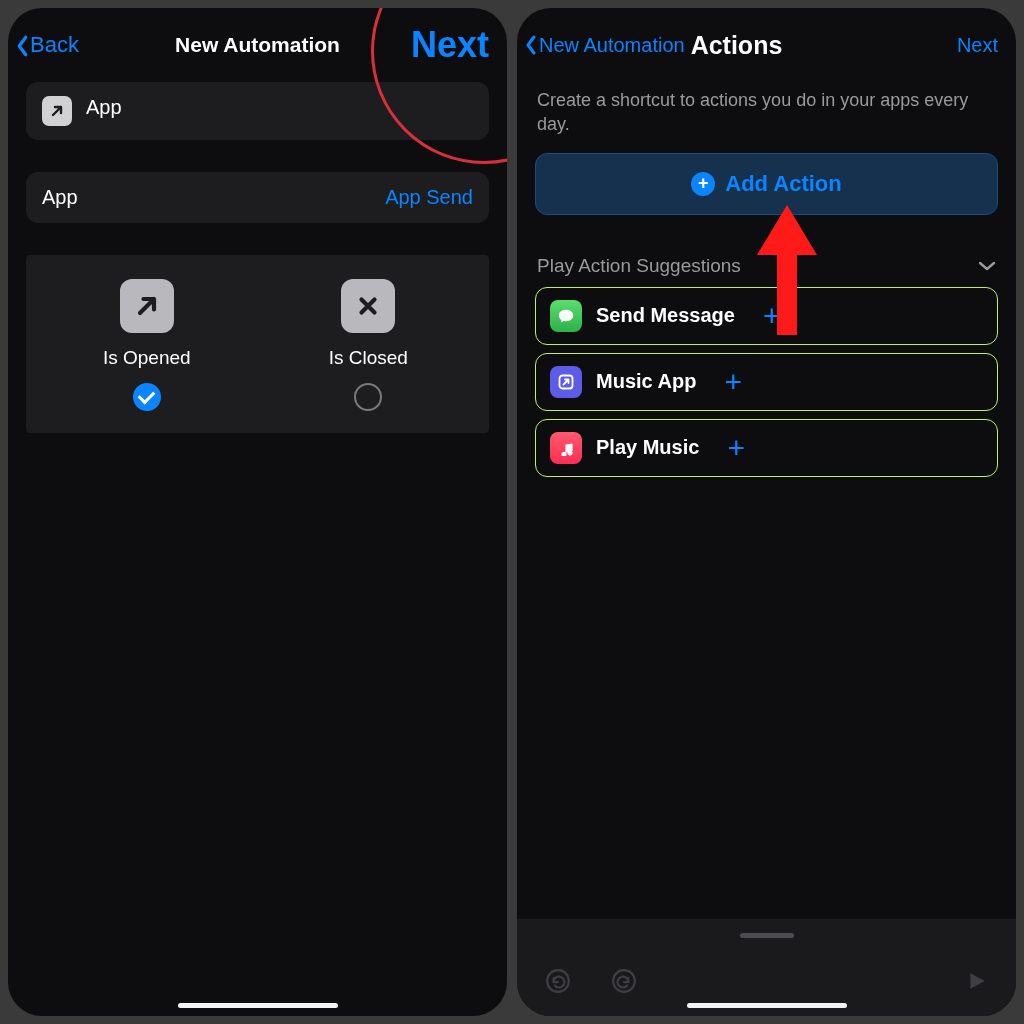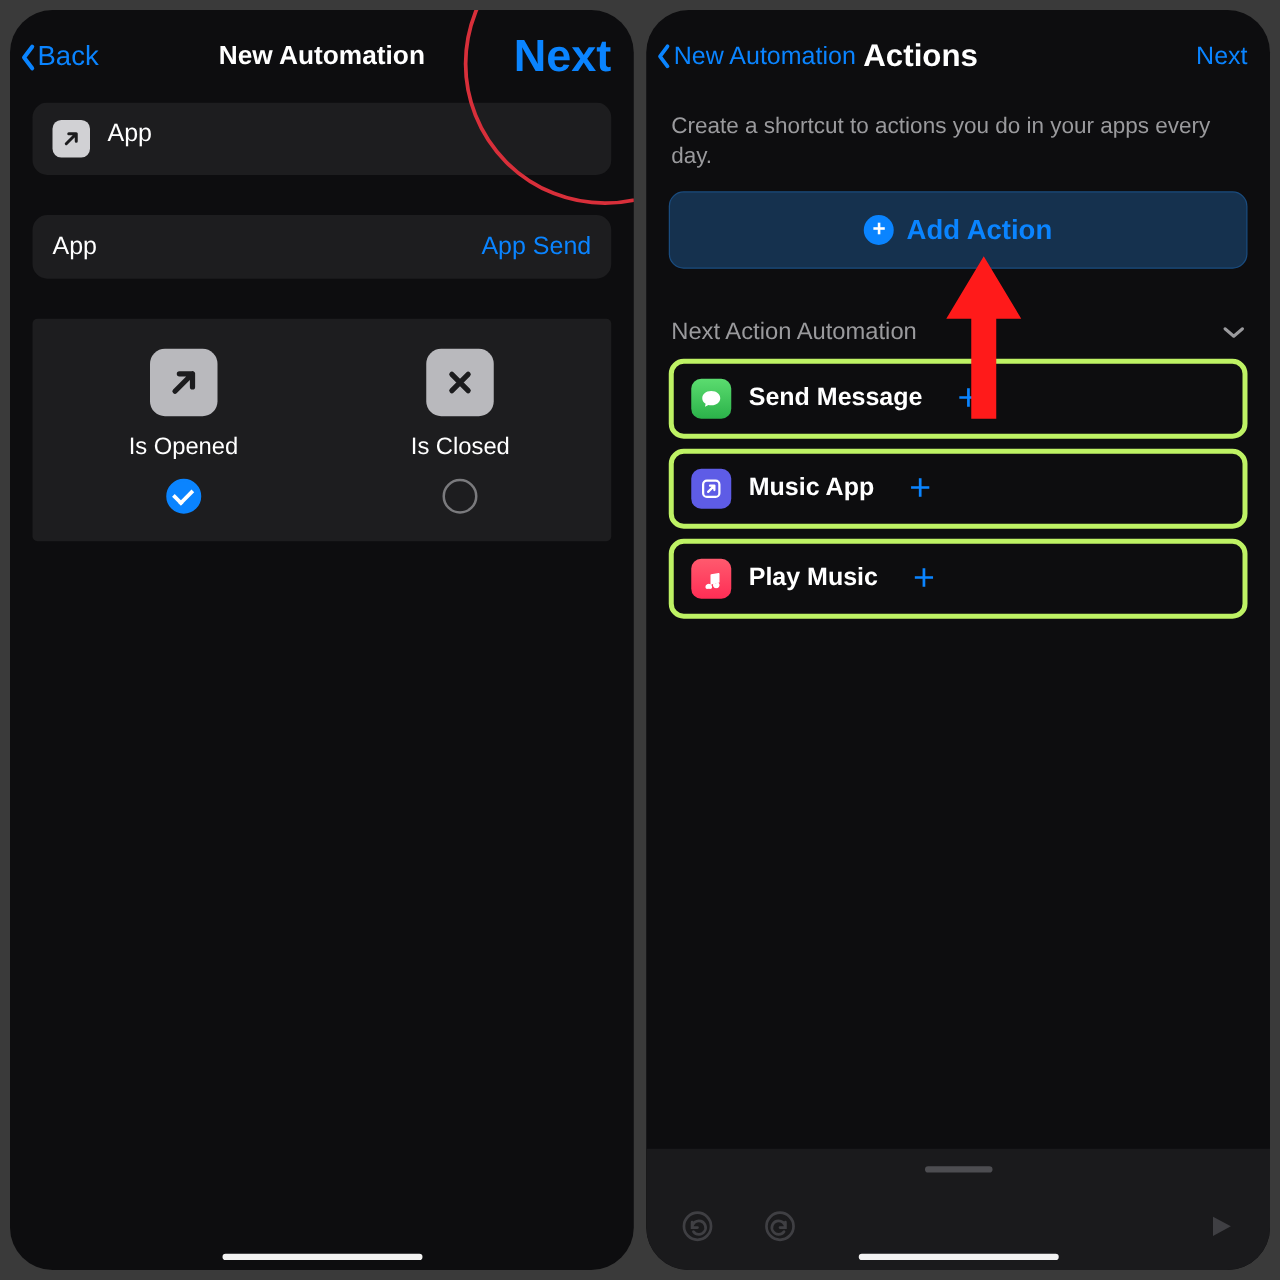--- a/index.html
+++ b/index.html
@@ -46,21 +46,21 @@
   .radio{width:28px;height:28px;border-radius:50%;border:2.5px solid #7a7a7d;box-sizing:border-box;}
   .radio.checked{background:var(--blue);border-color:var(--blue);display:flex;align-items:center;justify-content:center;}
   .radio.checked::after{content:"";width:12px;height:7px;border-left:3px solid white;border-bottom:3px solid white;transform:rotate(-45deg) translate(1px,-1px);}
   
   .add-action-btn{background:#15314e;border:1px solid #1a4c7f;border-radius:12px;height:60px;display:flex;align-items:center;justify-content:center;gap:10px;color:var(--blue);font-size:22px;font-weight:600;cursor:pointer;}
   .plus-circle{width:24px;height:24px;border-radius:50%;background:var(--blue);display:flex;align-items:center;justify-content:center;color:white;font-size:18px;font-weight:700;line-height:1;}
   .plus-circle span{transform:translateY(-1px);}
   .sug-header{display:flex;align-items:center;color:var(--muted);font-size:19px;margin:40px 2px 10px 2px;}
   .sug-header .spacer{flex:1;}
   .sug-list{display:flex;flex-direction:column;gap:8px;}
-  .sug-item{border:4px solid #bef264;border-radius:12px;display:flex;align-items:center;padding:12px 14px;gap:14px;font-size:20px;font-weight:600;cursor:pointer;}
+  .sug-item{border:1px solid #bef264;border-radius:12px;display:flex;align-items:center;padding:12px 14px;gap:14px;font-size:20px;font-weight:600;cursor:pointer;}
   .app-icon{width:32px;height:32px;border-radius:8px;display:flex;align-items:center;justify-content:center;flex-shrink:0;}
   .app-icon.green{background:linear-gradient(180deg,#5bdc6f,#2bb24a);}
   .app-icon.purple{background:var(--purple);}
   .app-icon.pink{background:linear-gradient(180deg,#ff5a6e,#ff2d55);}
   .plus-thin{color:var(--blue);font-size:30px;font-weight:300;line-height:1;}
   
   .bottom{background:#1a1a1c;padding:14px 14px 22px 14px;position:relative;}
   .grabber{width:54px;height:5px;background:#4d4d51;border-radius:3px;margin:0 auto 14px auto;}
   .search{background:#2b2b2e;border-radius:12px;height:46px;display:flex;align-items:center;padding:0 14px;gap:10px;color:#8f8f93;font-size:19px;}
   .search .spacer{flex:1;}
@@ -160,21 +160,21 @@
             <span>+</span>
           </div>
         <span>Add Action</span>
       </div>
 
       <svg class="arrow" width="80" height="140" viewBox="0 0 80 140" style="left:230px;top:118px;">
         <path d="M40 5 L10 55 L30 55 L30 135 L50 135 L50 55 L70 55 Z" fill="#ff1a1a"></path>
       </svg>
 
       <div class="sug-header">
-        <span>Next Action Automation</span>
+        <span>Play Action Suggestions</span>
         <span class="spacer"></span>
         <span>
           <svg width="18" height="12" viewBox="0 0 18 12">
               <path d="M2 3 L9 9 L16 3" stroke="#9a9a9d" stroke-width="2.4" fill="none" stroke-linecap="round" stroke-linejoin="round"></path>
             </svg>
         </span>
       </div>
 
       <div class="sug-list">
         <div class="sug-item">

